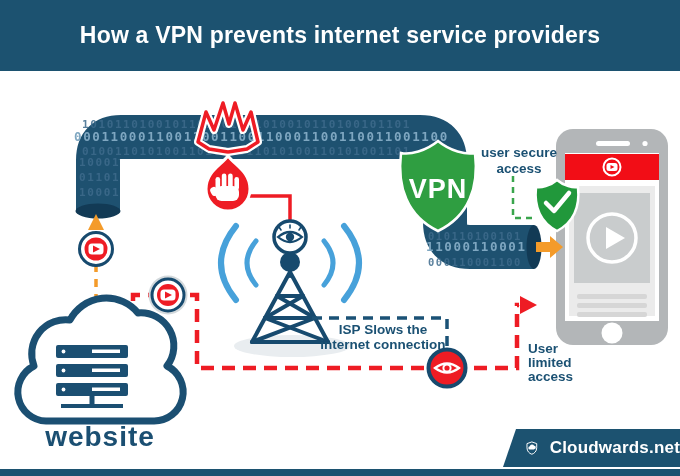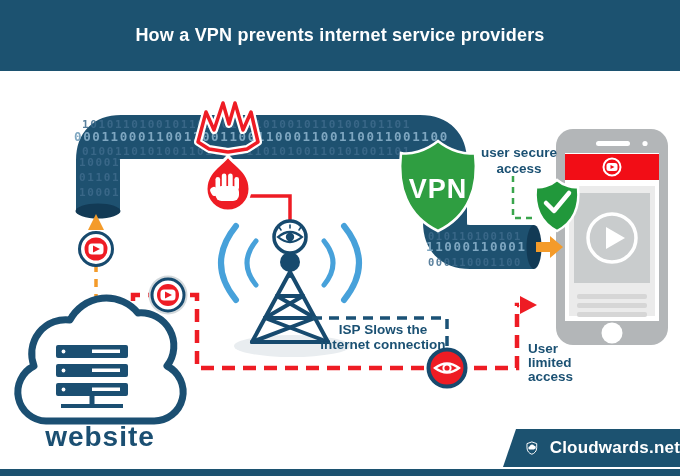--- a/index.html
+++ b/index.html
@@ -1,20 +1,20 @@
 <!DOCTYPE html>
 <html><head>
 <meta charset="utf-8">
 <style>
   html,body{margin:0;padding:0;background:#fff;}
   .stage{position:relative;width:680px;height:476px;overflow:hidden;background:#ffffff;
          font-family:"Liberation Sans",sans-serif;}
   .title-banner{position:absolute;left:0;top:0;width:680px;height:71px;background:#1c5270;
       display:flex;flex-direction:column;align-items:center;justify-content:center;}
-  .title-banner span{color:#ffffff;font-size:18px;font-weight:700;line-height:1.28;letter-spacing:.2px;}
+  .title-banner span{color:#ffffff;font-size:23px;font-weight:700;line-height:1.28;letter-spacing:.2px;}
   .diagram{position:absolute;left:0;top:0;}
   .bin-main{font-family:"DejaVu Sans Mono",monospace;font-size:12.5px;font-weight:700;
       fill:#7fa7c1;letter-spacing:1.6px;}
   .bin-faint{font-family:"DejaVu Sans Mono",monospace;font-size:11px;font-weight:700;
       fill:#3e6b8c;letter-spacing:1.6px;opacity:.85;}
   .bin-tiny{font-family:"DejaVu Sans Mono",monospace;font-size:10.5px;font-weight:700;
       fill:#3e6b8c;letter-spacing:1.5px;opacity:.85;}
   .lbl{font-family:"Liberation Sans",sans-serif;font-weight:700;fill:#1b5173;font-size:13.5px;}
   .vpn-txt{font-family:"Liberation Sans",sans-serif;font-weight:700;fill:#ffffff;font-size:27px;letter-spacing:1px;}
   .website-txt{font-family:"Liberation Sans",sans-serif;font-weight:700;fill:#1b4f72;font-size:28px;letter-spacing:1px;}

